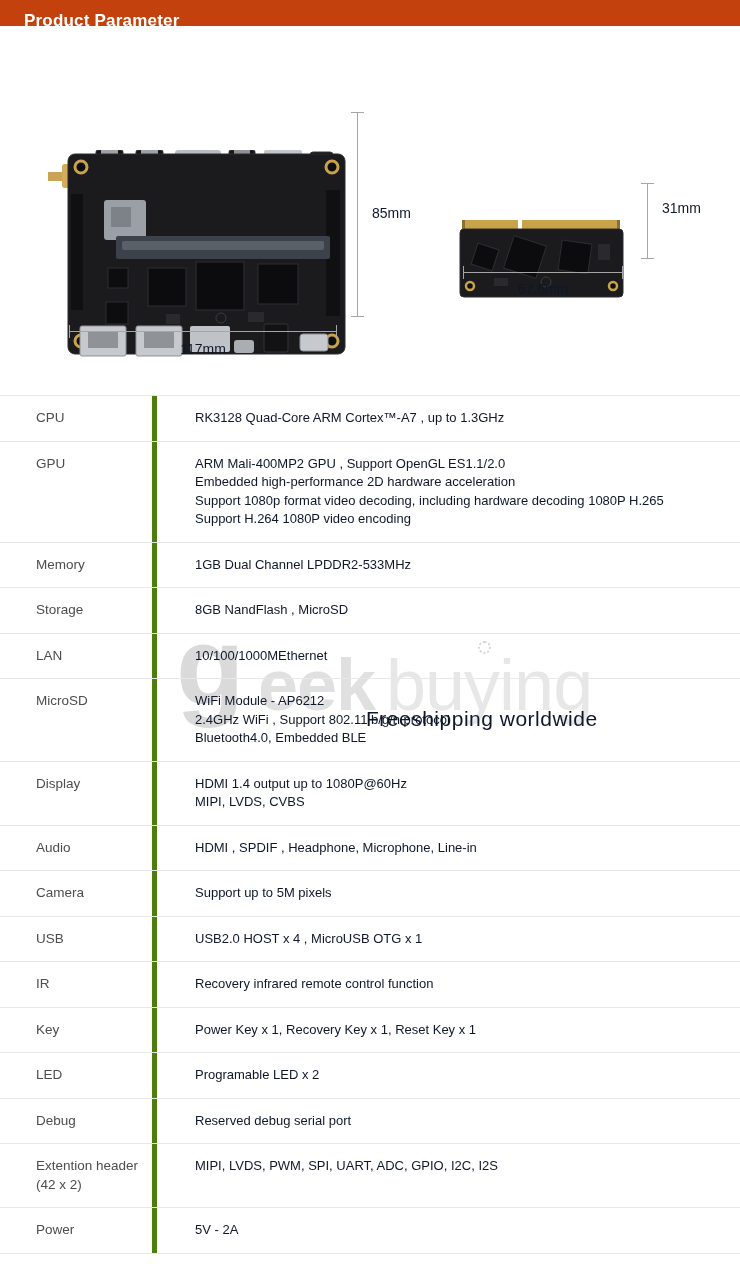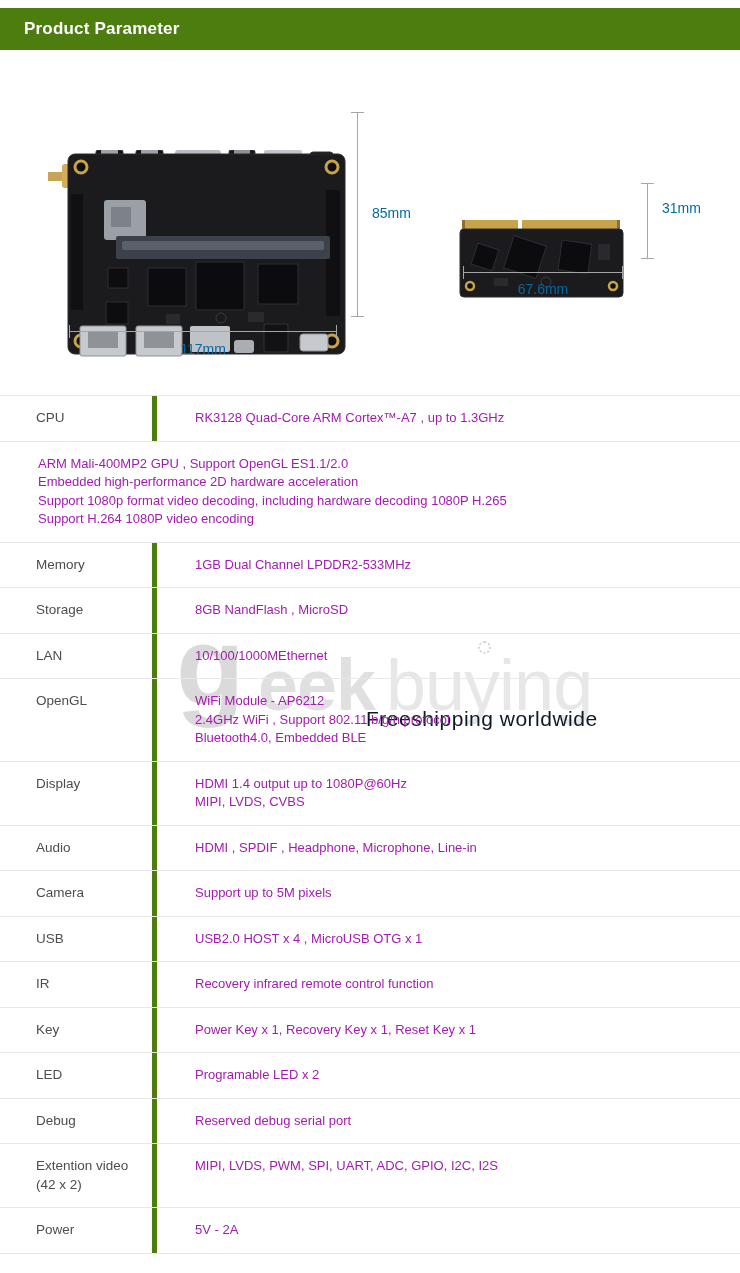--- a/index.html
+++ b/index.html
@@ -1,51 +1,51 @@
 <!DOCTYPE html>
 <html><head>
 <meta charset="utf-8">
 <style>
   * { margin:0; padding:0; box-sizing:border-box; }
   html,body { background:#ffffff; }
   body { font-family:"Liberation Sans", sans-serif; }
   .page { position:relative; width:740px; height:1273px; background:#fff; overflow:hidden; }
 
   
-  .title-bar { position:absolute; left:0; top:8px; width:740px; height:42px;
-    background:#4d7c0f; color:#fff; font-size:17px; font-weight:bold;
+  .title-bar { position:absolute; left:0; top:0; width:740px; height:26px;
+    background:#c2410c; color:#fff; font-size:17px; font-weight:bold;
     line-height:42px; padding-left:24px; letter-spacing:.2px; }
 
   
   .figures { position:absolute; left:0; top:42px; width:740px; height:353px; }
   .board-large { position:absolute; left:48px; top:108px; }
   .board-small { position:absolute; left:458px; top:178px; }
 
   .dim-v { position:absolute; width:1px; background:#a6a6a6; }
   .dim-v::before,.dim-v::after { content:""; position:absolute; left:-6px; width:13px; height:1px; background:#a6a6a6; }
   .dim-v::before { top:0; } .dim-v::after { bottom:0; }
   .dim-h { position:absolute; height:1px; background:#a6a6a6; }
   .dim-h::before,.dim-h::after { content:""; position:absolute; top:-6px; width:1px; height:13px; background:#a6a6a6; }
   .dim-h::before { left:0; } .dim-h::after { right:0; }
-  .dim-label { position:absolute; color:#0369a1; font-size:14px; }
+  .dim-label { position:absolute; color:#0f172a; font-size:14px; }
 
   
   .watermark { position:absolute; left:170px; top:615px; width:440px; height:130px; pointer-events:none; }
   .wm-g { position:absolute; left:6px; top:-4px; font-size:112px; line-height:1; font-weight:bold; color:#bdbdbd; opacity:.55; }
   .wm-eek { position:absolute; left:88px; top:34px; font-size:72px; line-height:1; font-weight:bold; color:#cccccc; opacity:.6; letter-spacing:-1px; }
   .wm-buying { position:absolute; left:216px; top:34px; font-size:72px; line-height:1; font-weight:normal; color:#e0e0e0; opacity:.75; letter-spacing:-1px; }
   .wm-spinner { position:absolute; left:308px; top:26px; width:13px; height:13px; border:2px dotted #c9c9c9; border-radius:50%; opacity:.8; }
   .wm-tagline { position:absolute; left:196px; top:92px; font-size:21px; color:#0f172a; letter-spacing:.5px; }
 
   
   .spec-table { position:absolute; left:0; top:395px; width:740px; border-top:1px solid #e8e8e8; }
   .row { display:flex; border-bottom:1px solid #e8e8e8; background:transparent; }
   .cell-label { width:157px; min-width:157px; border-right:5px solid #4d7c0f;
     padding:13px 8px 13px 36px; font-size:13.5px; color:#4d4d4d; line-height:18.5px; }
-  .cell-value { flex:1; padding:13px 10px 13px 38px; font-size:13px; color:#a21caf; line-height:18.5px; }
+  .cell-value { flex:1; padding:13px 10px 13px 38px; font-size:13px; color:#0f172a; line-height:18.5px; }
   .cell-value div { min-height:18.5px; }
 </style>
 </head>
 <body>
 
 <div class="page">
 
   <div class="title-bar">
     <span>Product Parameter</span>
   </div>
@@ -150,20 +150,23 @@
     <div class="row">
       <div class="cell-label">
           <div>CPU</div>
         </div>
       <div class="cell-value">
           <div>RK3128 Quad-Core ARM Cortex™-A7 , up to 1.3GHz</div>
         </div>
     </div>
 
     <div class="row">
+      <div class="cell-label">
+          <div>GPU</div>
+        </div>
       <div class="cell-value">
         <div>ARM Mali-400MP2 GPU , Support OpenGL ES1.1/2.0</div>
         <div>Embedded high-performance 2D hardware acceleration</div>
         <div>Support 1080p format video decoding, including hardware decoding 1080P H.265</div>
         <div>Support H.264 1080P video encoding</div>
       </div>
     </div>
 
     <div class="row">
       <div class="cell-label">
@@ -187,21 +190,21 @@
       <div class="cell-label">
           <div>LAN</div>
         </div>
       <div class="cell-value">
           <div>10/100/1000MEthernet</div>
         </div>
     </div>
 
     <div class="row">
       <div class="cell-label">
-          <div>OpenGL</div>
+          <div>MicroSD</div>
         </div>
       <div class="cell-value">
         <div>WiFi Module - AP6212</div>
         <div>2.4GHz WiFi , Support 802.11 b/g/n protocol</div>
         <div>Bluetooth4.0, Embedded BLE</div>
       </div>
     </div>
 
     <div class="row">
       <div class="cell-label">
@@ -271,21 +274,21 @@
       <div class="cell-label">
           <div>Debug</div>
         </div>
       <div class="cell-value">
           <div>Reserved debug serial port</div>
         </div>
     </div>
 
     <div class="row">
       <div class="cell-label">
-        <div>Extention video</div>
+        <div>Extention header</div>
         <div>(42 x 2)</div>
       </div>
       <div class="cell-value">
           <div>MIPI, LVDS, PWM, SPI, UART, ADC, GPIO, I2C, I2S</div>
         </div>
     </div>
 
     <div class="row">
       <div class="cell-label">
           <div>Power</div>

